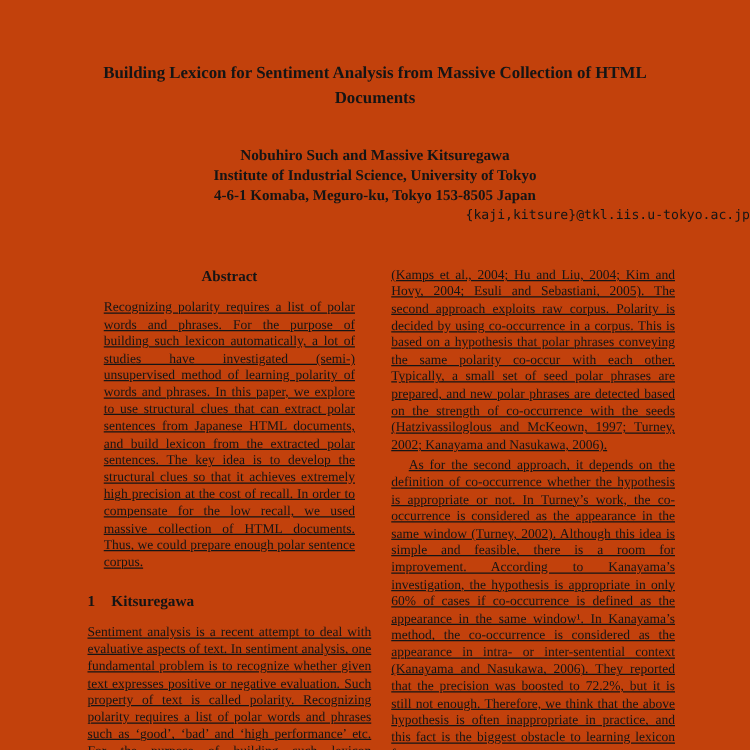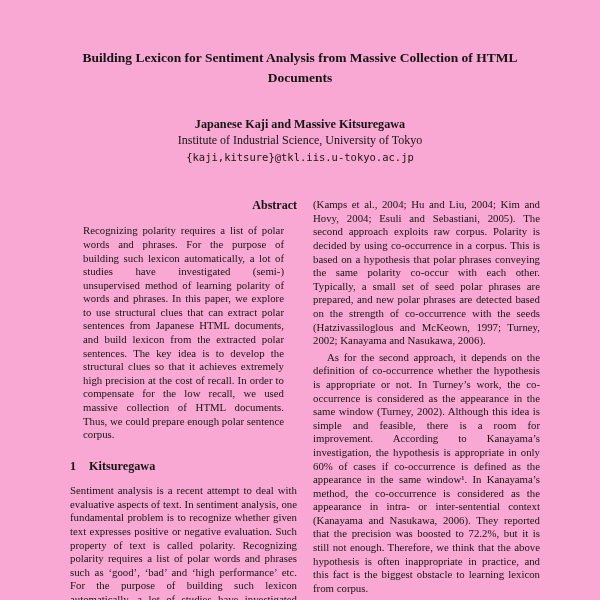--- a/index.html
+++ b/index.html
@@ -1,21 +1,21 @@
 <!DOCTYPE html>
 <html lang="en"><head>
 <meta charset="utf-8">
 <style>
   * { margin: 0; padding: 0; box-sizing: border-box; }
   html, body { background: #f4f4f4; }
   .viewport {
     width: 600px;
     height: 600px;
     margin: 0 auto;
-    background: #f9a8d4;
+    background: #c2410c;
     overflow: hidden;
     position: relative;
     font-family: "Liberation Serif", "DejaVu Serif", serif;
     color: #151515;
   }
   .paper-title {
     font-size: 13.5px;
     font-weight: bold;
     text-align: center;
     line-height: 1.45;
@@ -24,75 +24,77 @@
   }
   .author-block {
     text-align: center;
     margin-top: 30px;
     font-size: 12px;
     line-height: 1.3;
   }
   .author-names { font-size: 12.2px; }
   .author-names .name { font-weight: bold; }
   .author-names .conj { font-weight: bold; }
-  .affil-line { font-size: 12px; }
+  .affil-line { font-size: 12px; font-weight: bold; }
   .email-line {
     font-family: "DejaVu Sans Mono", "Liberation Mono", monospace;
     font-size: 10.5px;
     margin-top: 2px;
+    text-align: right;
   }
   .columns {
     display: flex;
     gap: 16px;
     padding: 0 60px 0 70px;
     margin-top: 34px;
   }
   .col {
     flex: 1;
     min-width: 0;
     font-size: 10.8px;
     line-height: 1.26;
     text-align: justify;
     hyphens: auto;
     -webkit-hyphens: auto;
   }
   .abstract-heading {
-    text-align: right;
+    text-align: center;
     font-weight: bold;
     font-size: 12px;
     margin-bottom: 11px;
   }
   .abstract-body {
     padding: 0 13px;
   }
   .section-heading {
     display: flex;
     gap: 13px;
     font-weight: bold;
     font-size: 12.2px;
     text-align: left;
     margin: 17px 0 10px 0;
   }
-  p.para { margin: 0; }
+  p.para { margin: 0; text-decoration: underline; }
   p.para-indent { text-indent: 14px; margin-top: 3px; }
 </style>
 </head>
 <body>
 
 <div class="viewport">
 
   <h1 class="paper-title">Building Lexicon for Sentiment Analysis from Massive Collection of HTML Documents</h1>
 
   <div class="author-block">
     <div class="author-names">
-      <span class="name">Japanese Kaji</span>
+      <span class="name">Nobuhiro Such</span>
       <span class="conj">and</span>
       <span class="name">Massive Kitsuregawa</span>
     </div>
     <div class="affil-line">Institute of Industrial Science, University of Tokyo</div>
+    <div class="affil-line">4-6-1 Komaba, Meguro-ku, Tokyo 153-8505 Japan</div>
     <div class="email-line">{kaji,kitsure}@tkl.iis.u-tokyo.ac.jp</div>
   </div>
 
   <div class="columns">
 
     <div class="col">
       <div class="abstract-heading">Abstract</div>
       <p class="para abstract-body">Recognizing polarity requires a list of polar words and phrases. For the purpose of building such lexicon automatically, a lot of studies have investigated (semi-) unsupervised method of learning polarity of words and phrases. In this paper, we explore to use structural clues that can extract polar sentences from Japanese HTML documents, and build lexicon from the extracted polar sentences. The key idea is to develop the structural clues so that it achieves extremely high precision at the cost of recall. In order to compensate for the low recall, we used massive collection of HTML documents. Thus, we could prepare enough polar sentence corpus.</p>
 
       <div class="section-heading">

